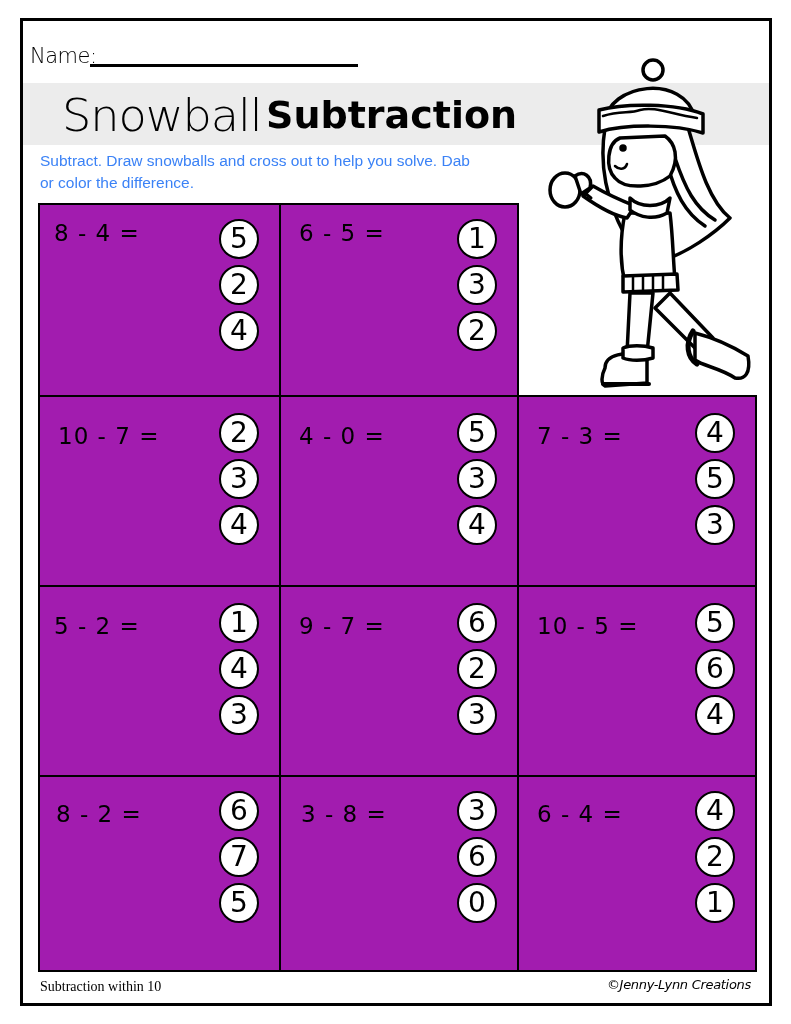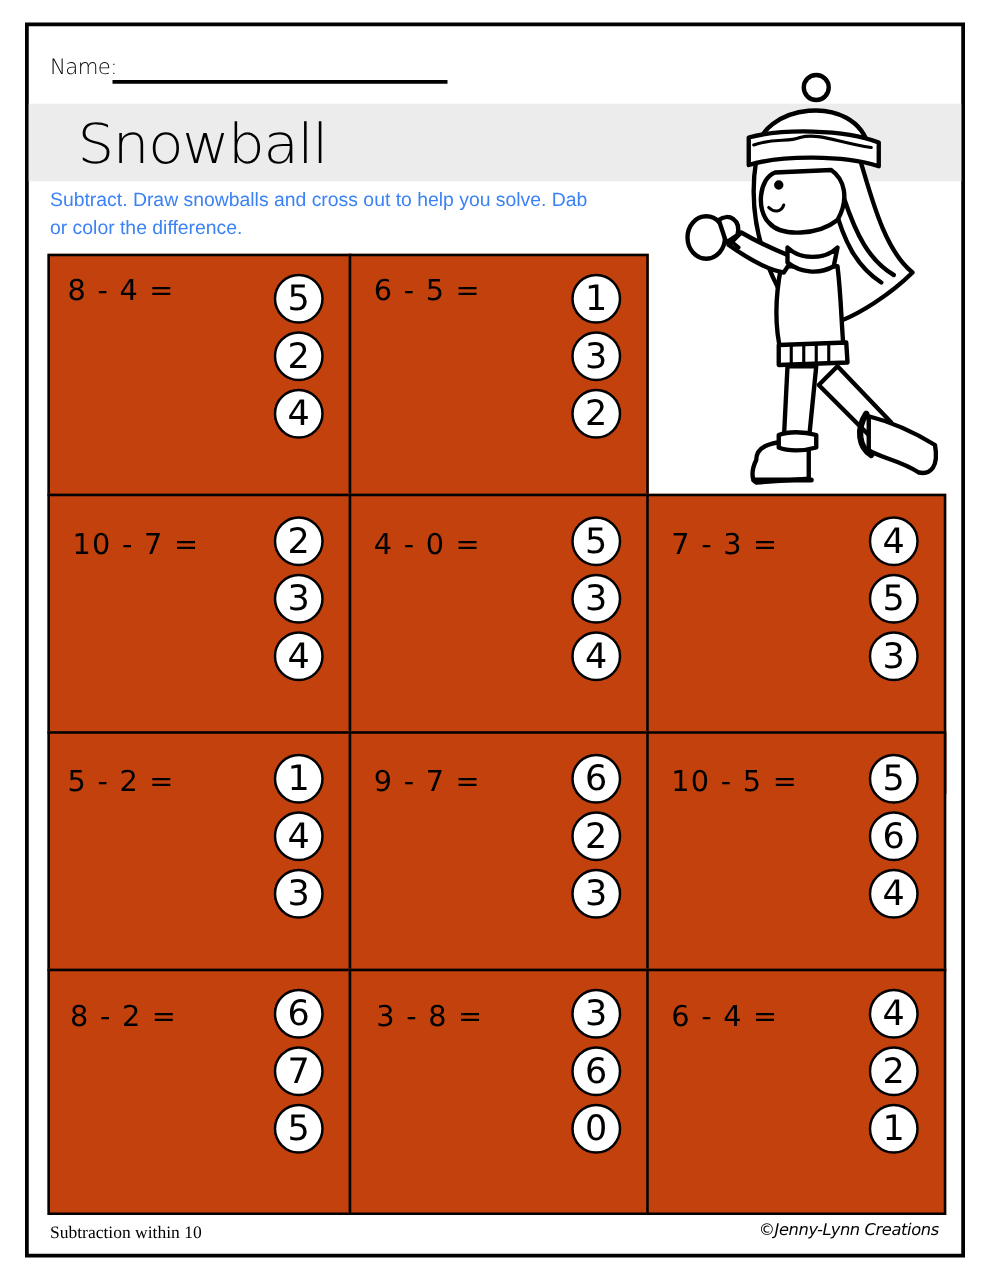--- a/index.html
+++ b/index.html
@@ -1,44 +1,45 @@
 <!DOCTYPE html>
 <html><head>
 <meta charset="utf-8">
 <style>
   html, body { margin:0; padding:0; background:#fff; }
   body { width:791px; height:1024px; position:relative; overflow:hidden; font-family:"Liberation Sans", sans-serif; color:#000; }
   .page-border { position:absolute; left:20px; top:18px; width:746px; height:982px; border:3px solid #000; }
-  .name-row { position:absolute; left:30px; top:44px; font-size:17px; letter-spacing:-0.5px; font-family:"DejaVu Sans", sans-serif; font-weight:300;margin-left:10px; }
+  .name-row { position:absolute; left:30px; top:44px; font-size:21px; letter-spacing:-0.5px; font-family:"DejaVu Sans", sans-serif; font-weight:300; }
   .name-line { position:absolute; left:90px; top:64px; width:268px; height:0; border-top:3px solid #000; }
   .title-band { position:absolute; left:23px; top:83px; width:746px; height:62px; background:#ececec; }
   .title { position:absolute; left:62px; top:86px; height:58px; display:flex; align-items:center; white-space:nowrap; }
   .title-thin { font-family:"DejaVu Sans", sans-serif; font-weight:200; font-size:44px; letter-spacing:-1px; transform:scaleX(1.05); transform-origin:left; margin-right:14px; -webkit-text-stroke:0; }
   .title-bold { font-family:"DejaVu Sans", sans-serif; font-weight:bold; font-size:38px; letter-spacing:0px; }
   .instructions { position:absolute; left:40px; top:150px; width:440px; font-family:"Liberation Sans", sans-serif; font-size:15.5px; line-height:22px; color:#3b82f6; }
   .girl { position:absolute; left:535px; top:48px; width:230px; height:348px; }
   .grid { position:absolute; left:0; top:0; }
-  .cell { position:absolute; border:2px solid #000; box-sizing:border-box; background:#c2410c; }
+  .cell { position:absolute; border:2px solid #000; box-sizing:border-box; background:#a21caf; }
   .problem { position:absolute; left:14px; top:15px; font-family:"DejaVu Sans", sans-serif; font-size:23px; letter-spacing:1px; }
   .choices { position:absolute; right:20px; top:14px; display:flex; flex-direction:column; gap:6px; }
   .choice { width:40px; height:40px; border:2.5px solid #000; border-radius:50%; box-sizing:border-box; display:flex; align-items:center; justify-content:center; font-family:"DejaVu Sans", sans-serif; font-size:28px; line-height:1; background:#fff; cursor:pointer; }
   .footer-left { position:absolute; left:40px; top:979px; font-family:Liberation Serif, serif; font-size:14px; }
   .footer-right { position:absolute; right:40px; top:977px; font-family:"DejaVu Sans", sans-serif; font-weight:200; font-size:13px; font-style:italic; letter-spacing:-0.3px; }
 </style>
 </head>
 <body>
 
 <div class="page-border"></div>
 
 <div class="name-row">Name:</div>
 <div class="name-line"></div>
 
 <div class="title-band"></div>
 <div class="title">
   <span class="title-thin">Snowball</span>
+  <span class="title-bold">Subtraction</span>
 </div>
 
 <div class="instructions">Subtract. Draw snowballs and cross out to help you solve. Dab or color the difference.</div>
 
 <svg class="girl" viewBox="0 0 230 348" fill="#fff" stroke="#000" stroke-width="3.5" stroke-linecap="round" stroke-linejoin="round">
 
   <path d="M70 80 C 60 140, 90 200, 115 215 C 150 210, 185 180, 195 170 C 170 150, 160 100, 150 70 Z"></path>
   <path d="M140 110 C 150 140, 160 160, 180 172" fill="none"></path>
   <path d="M132 115 C 140 145, 150 165, 170 178" fill="none"></path>
 

